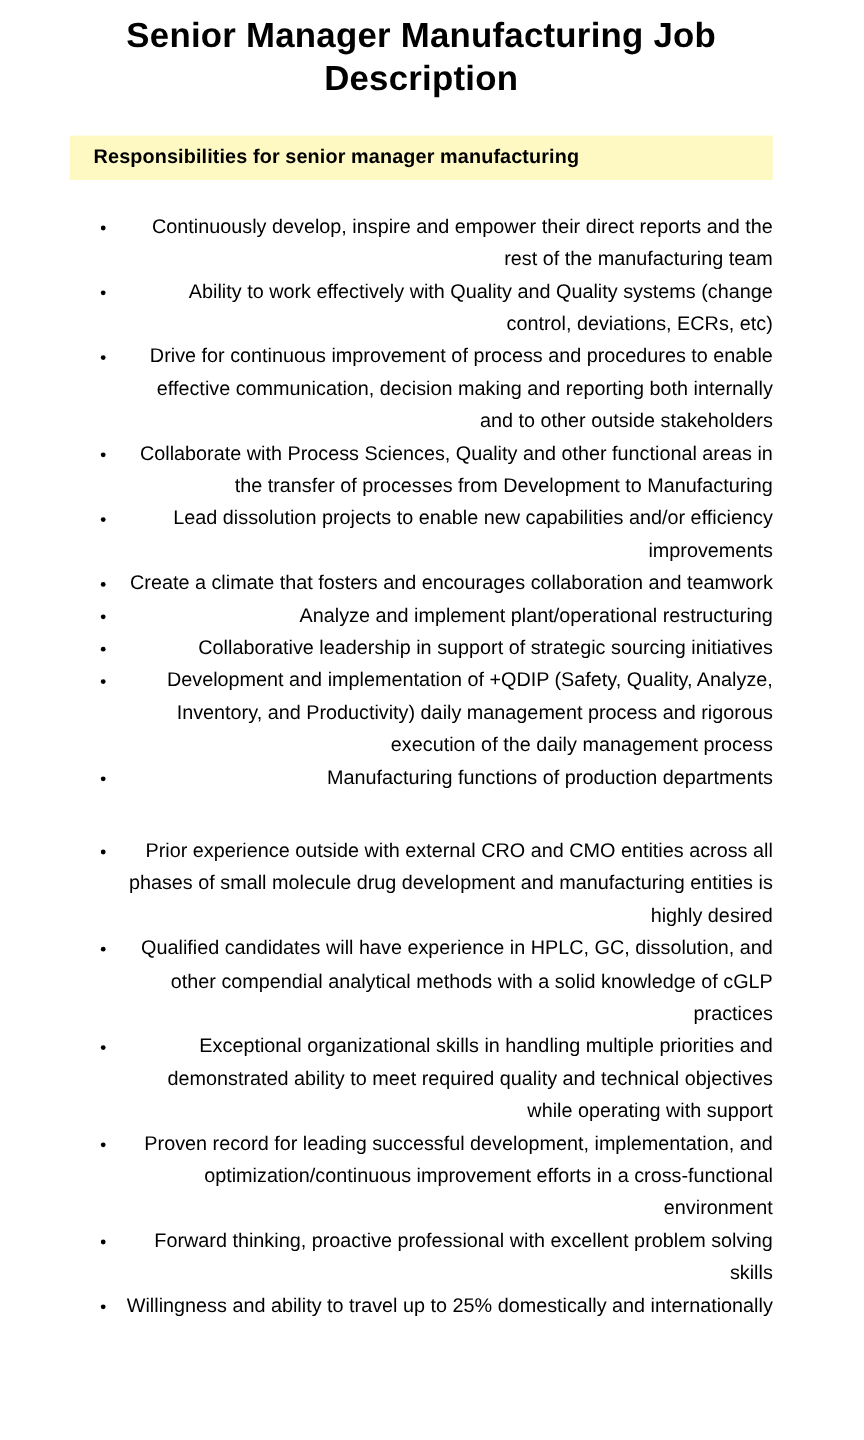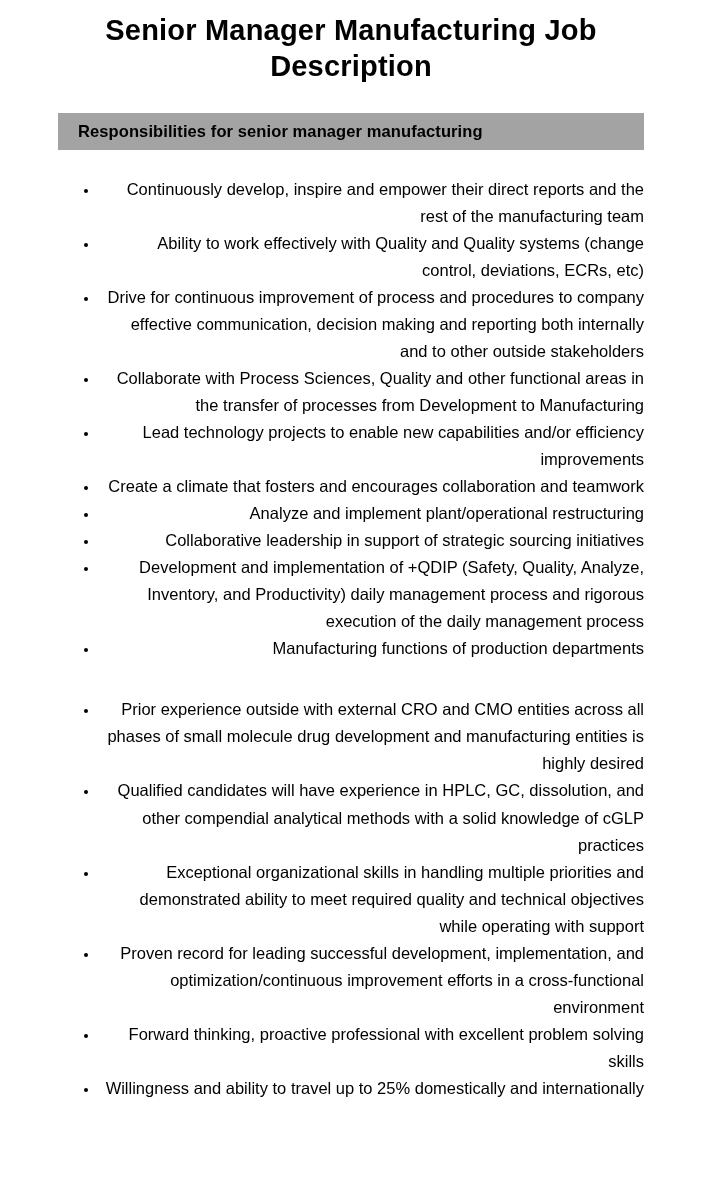--- a/index.html
+++ b/index.html
@@ -22,21 +22,21 @@
     line-height: 1.25;
     margin: 4px 30px 28px 30px;
     letter-spacing: 0.2px;
   }
   .intro {
     font-size: 16.5px;
     line-height: 1.65;
     margin-bottom: 24px;
   }
   .section-heading {
-    background: #a3a3a3;
+    background: #fef9c3;
     font-size: 16.5px;
     font-weight: bold;
     padding: 9px 20px;
     margin: 0 0 26px 0;
     letter-spacing: 0.1px;
   }
   .bullet-list {
     list-style: disc;
     padding-left: 41px;
     margin: 0 0 34px 0;
@@ -58,23 +58,23 @@
 <div class="page">
 
   <h1 class="doc-title">Senior Manager Manufacturing Job Description</h1>
 
 
   <div>
     <div class="section-heading">Responsibilities for senior manager manufacturing</div>
     <ul class="bullet-list">
         <li>Continuously develop, inspire and empower their direct reports and the rest of the manufacturing team</li>
         <li>Ability to work effectively with Quality and Quality systems (change control, deviations, ECRs, etc)</li>
-        <li>Drive for continuous improvement of process and procedures to company effective communication, decision making and reporting both internally and to other outside stakeholders</li>
+        <li>Drive for continuous improvement of process and procedures to enable effective communication, decision making and reporting both internally and to other outside stakeholders</li>
         <li>Collaborate with Process Sciences, Quality and other functional areas in the transfer of processes from Development to Manufacturing</li>
-        <li>Lead technology projects to enable new capabilities and/or efficiency improvements</li>
+        <li>Lead dissolution projects to enable new capabilities and/or efficiency improvements</li>
         <li>Create a climate that fosters and encourages collaboration and teamwork</li>
         <li>Analyze and implement plant/operational restructuring</li>
         <li>Collaborative leadership in support of strategic sourcing initiatives</li>
         <li>Development and implementation of +QDIP (Safety, Quality, Analyze, Inventory, and Productivity) daily management process and rigorous execution of the daily management process</li>
         <li>Manufacturing functions of production departments</li>
       </ul>
   </div>
 
   <div>
     <ul class="bullet-list">

